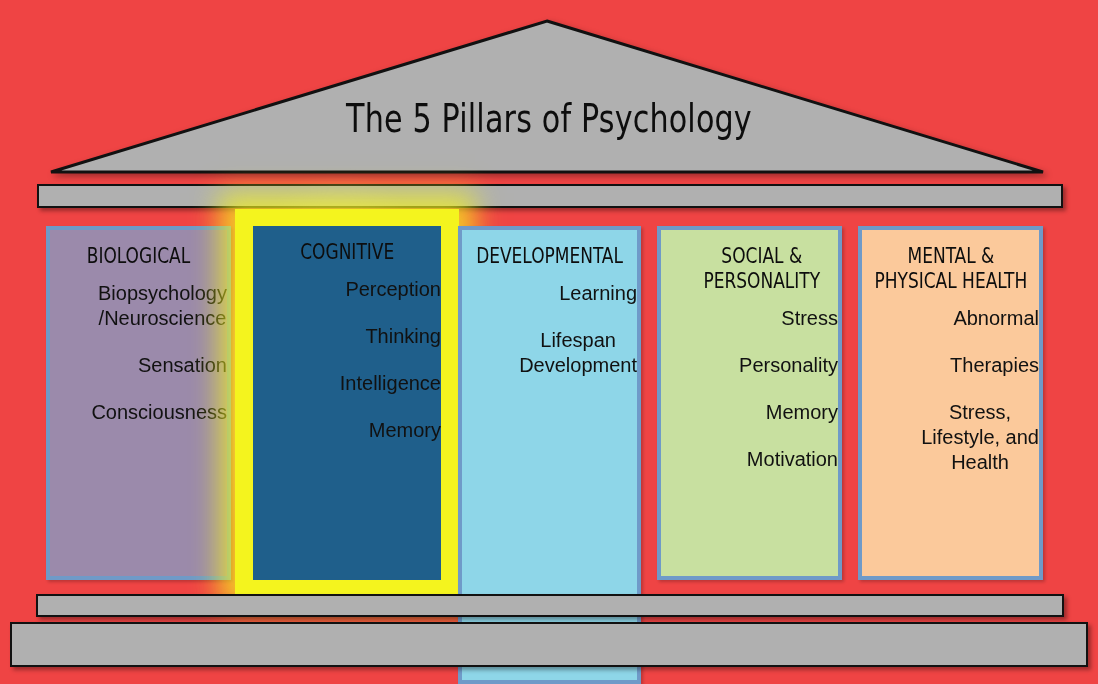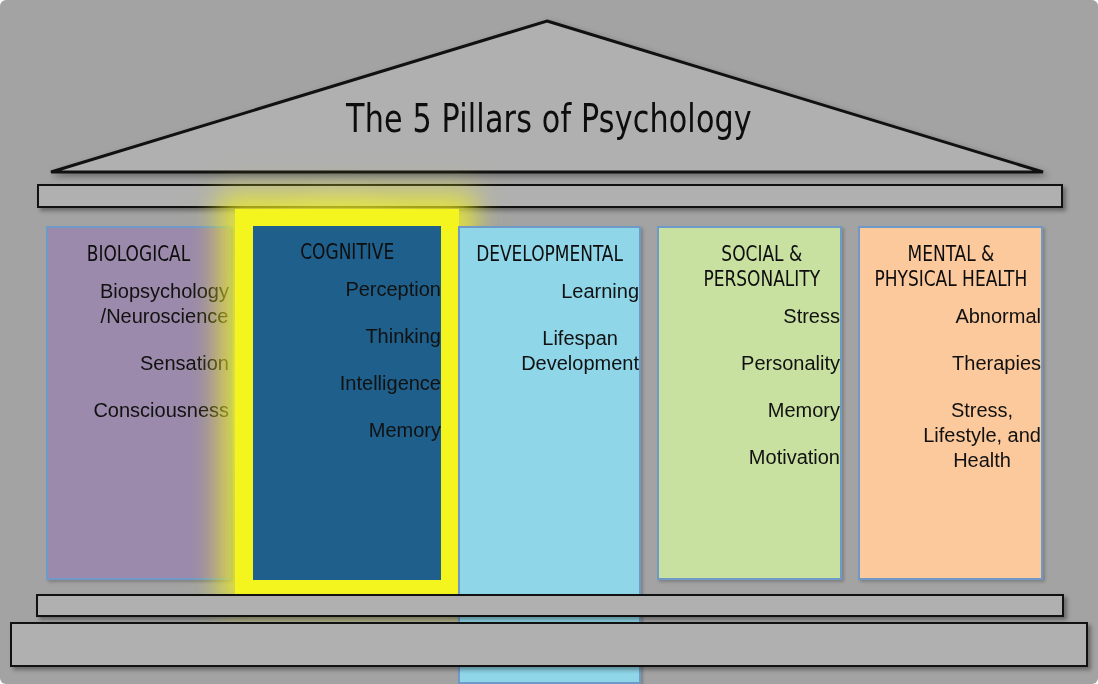--- a/index.html
+++ b/index.html
@@ -1,21 +1,21 @@
 <!DOCTYPE html>
 <html><head>
 <meta charset="utf-8">
 <style>
   html,body{margin:0;padding:0;background:#ffffff;}
   body{
     width:1098px;height:684px;
     font-family:"Liberation Sans", sans-serif;
     -webkit-font-smoothing:antialiased;
   }
-  #temple{position:relative;width:1098px;height:684px;overflow:hidden;background:#a3a3a3;border-radius:6px;}
+  #temple{position:relative;width:1098px;height:684px;overflow:hidden;background:#ef4444;}
 
   
   .pediment{position:absolute;left:0;top:0;width:1098px;height:180px;}
   .pediment svg{display:block;}
   .pediment-title{
     position:absolute;left:0;top:97px;width:1098px;
     text-align:center;
     font-family:"Liberation Sans Narrow","DejaVu Sans Condensed","Liberation Sans",sans-serif;
     font-size:39px;line-height:44px;color:#0d0d0d;
     letter-spacing:0.2px;
@@ -48,21 +48,21 @@
     filter:blur(9px);
     pointer-events:none;
   }
 
   
   .pillar-row{position:absolute;left:0;top:0;width:1098px;height:684px;}
   .pillar{
     position:absolute;
     top:226px;
     box-sizing:border-box;
-    border:2px solid #6d28d9;
+    border:4px solid #6d28d9;
     box-shadow:2px 2px 3px rgba(0,0,0,0.22);
     display:flex;flex-direction:column;align-items:center;
     padding-top:14px;
   }
   .pillar.highlight{
     border:none;
     box-shadow:none;
   }
   .hl-frame{
     position:absolute;

